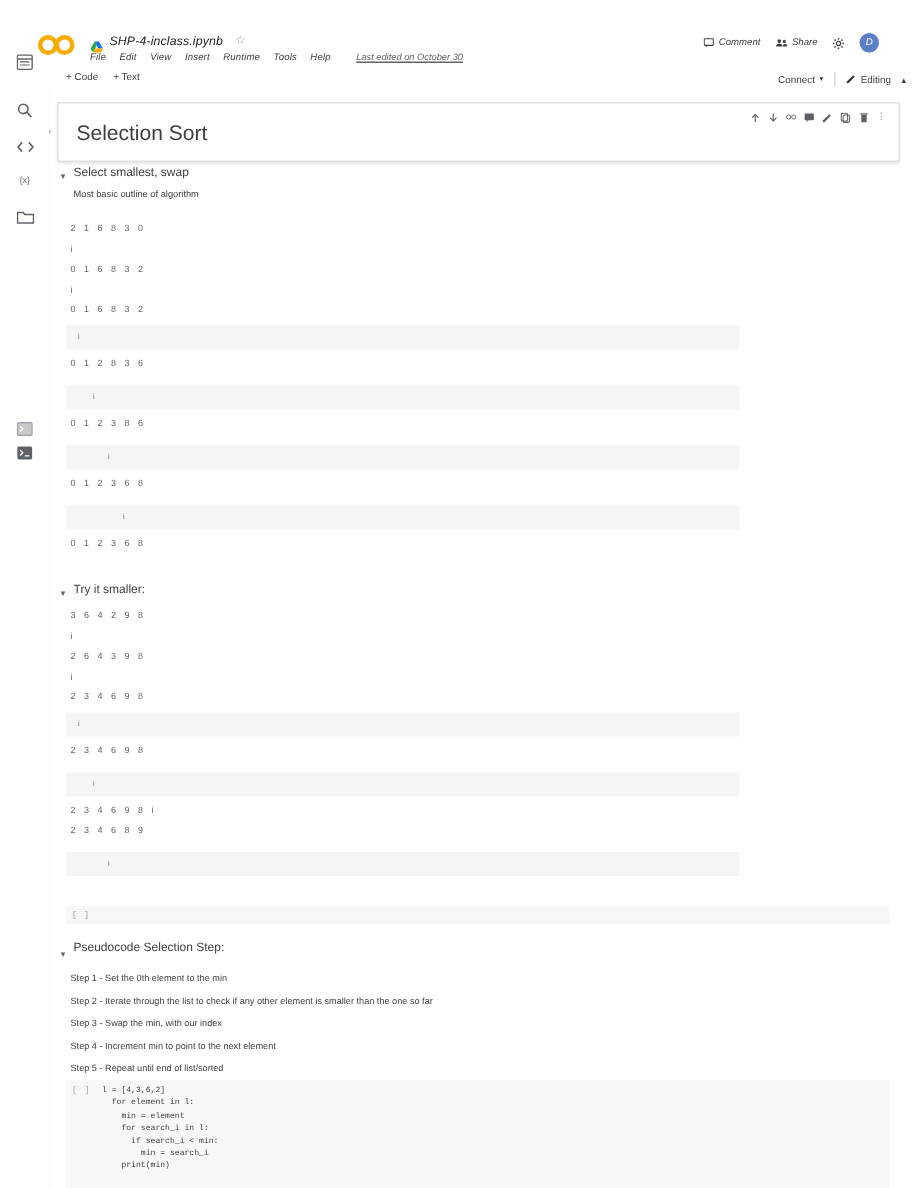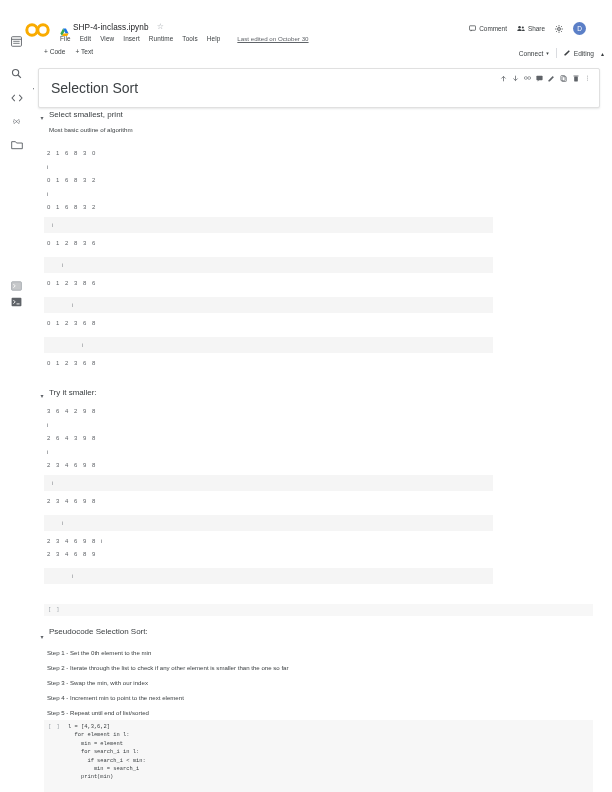--- a/index.html
+++ b/index.html
@@ -8,21 +8,21 @@
     width:612px;height:792px;
     background:#ffffff;
     font-family:"Liberation Sans","DejaVu Sans",sans-serif;
     color:#202124;
     overflow:hidden;
     position:relative;
   }
   .mono{font-family:"Liberation Mono","DejaVu Sans Mono",monospace;}
 
   
-  #topbar{position:absolute;left:0;top:0;width:596px;height:44px;background:#fff;}
+  #topbar{position:absolute;left:0;top:0;width:596px;height:44px;background:#fff;font-style:italic;}
   #colab-logo{position:absolute;left:24px;top:22px;width:28px;height:16px;}
   #colab-logo svg{display:block;}
 
   #title-row{position:absolute;left:60px;top:20px;height:14px;display:flex;align-items:center;gap:4px;}
   #drive-icon{width:9px;height:9px;display:block;}
   #file-title{font-size:8.2px;color:#202124;letter-spacing:.1px;}
   #star-icon{font-size:8px;color:#9aa0a6;margin-left:4px;line-height:1;}
 
   #menubar{position:absolute;left:60px;top:35px;display:flex;align-items:center;gap:9px;}
   #menubar .menu-item{font-size:6.4px;color:#3c4043;letter-spacing:.1px;cursor:default;}
@@ -282,21 +282,21 @@
         <svg width="6" height="7" viewBox="0 0 8 10">
             <rect x="1.4" y="2.2" width="5.2" height="7" rx="0.6" fill="#5f6368"></rect>
             <rect x="0.4" y="0.8" width="7.2" height="1.2" fill="#5f6368"></rect>
           </svg>
       </span>
       <span class="tb" style="font-size:6px;color:#5f6368;line-height:1;">⋮</span>
     </div>
   </div>
 
   <span class="caret" style="top:55px;">▾</span>
-  <span class="h3head" style="left:16px;top:50px;">Select smallest, print</span>
+  <span class="h3head" style="left:16px;top:50px;">Select smallest, swap</span>
   <span class="body-text" style="left:16px;top:66px;">Most basic outline of algorithm</span>
 
   <span class="numline" style="left:14px;top:90px;">2 1 6 8 3 0</span>
   <span class="ilabel" style="left:14px;top:104px;">i</span>
   <span class="numline" style="left:14px;top:117px;">0 1 6 8 3 2</span>
   <span class="ilabel" style="left:14px;top:131px;">i</span>
   <span class="numline" style="left:14px;top:144px;">0 1 6 8 3 2</span>
 
   <div class="greyrow" style="top:157px;">
     <span class="mk" style="left:8px;">i</span>
@@ -346,21 +346,21 @@
 
   <div class="greyrow" style="top:508px;">
     <span class="mk" style="left:28px;">i</span>
   </div>
 
   <div id="emptycell">
     <span class="pr mono">[ ]</span>
   </div>
 
   <span class="caret" style="top:574px;">▾</span>
-  <span class="h3head" style="left:16px;top:567px;">Pseudocode Selection Sort:</span>
+  <span class="h3head" style="left:16px;top:567px;">Pseudocode Selection Step:</span>
 
   <span class="step" style="top:589px;left:14px;">Step 1 - Set the 0th element to the min</span>
   <span class="step" style="top:604px;left:14px;">Step 2 - Iterate through the list to check if any other element is smaller than the one so far</span>
   <span class="step" style="top:619px;left:14px;">Step 3 - Swap the min, with our index</span>
   <span class="step" style="top:634px;left:14px;">Step 4 - Increment min to point to the next element</span>
   <span class="step" style="top:649px;left:14px;">Step 5 - Repeat until end of list/sorted</span>
 
   <div id="codecell">
     <span class="prompt mono">[ ]</span>
     <pre class="mono"><span>l = [4,3,6,2]</span>

